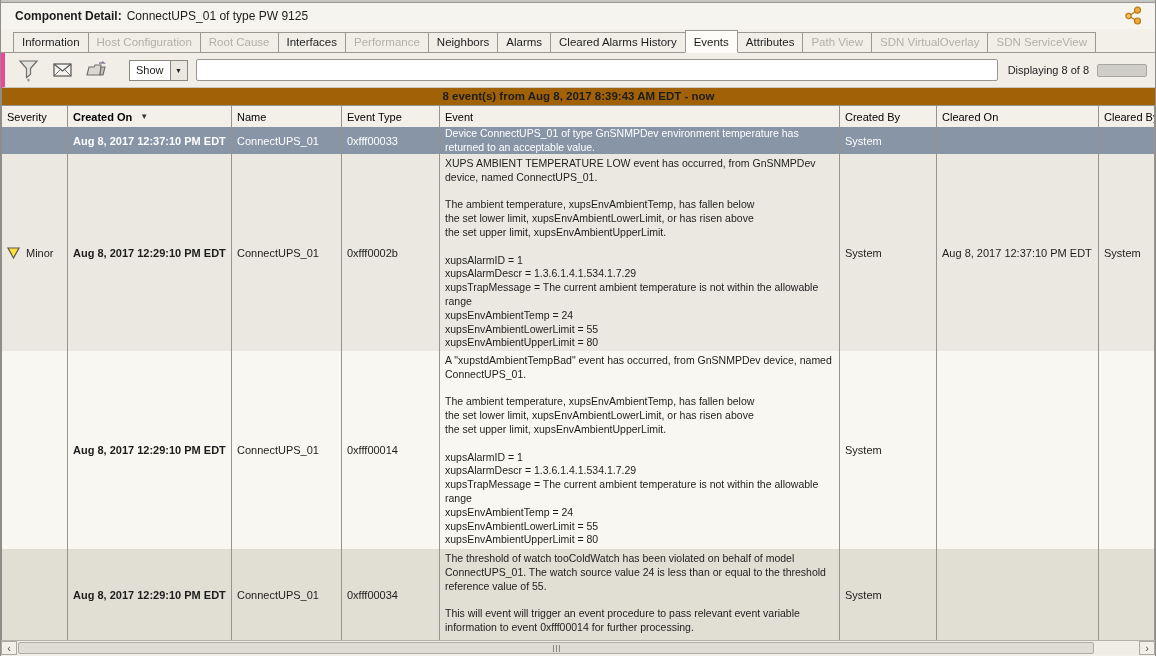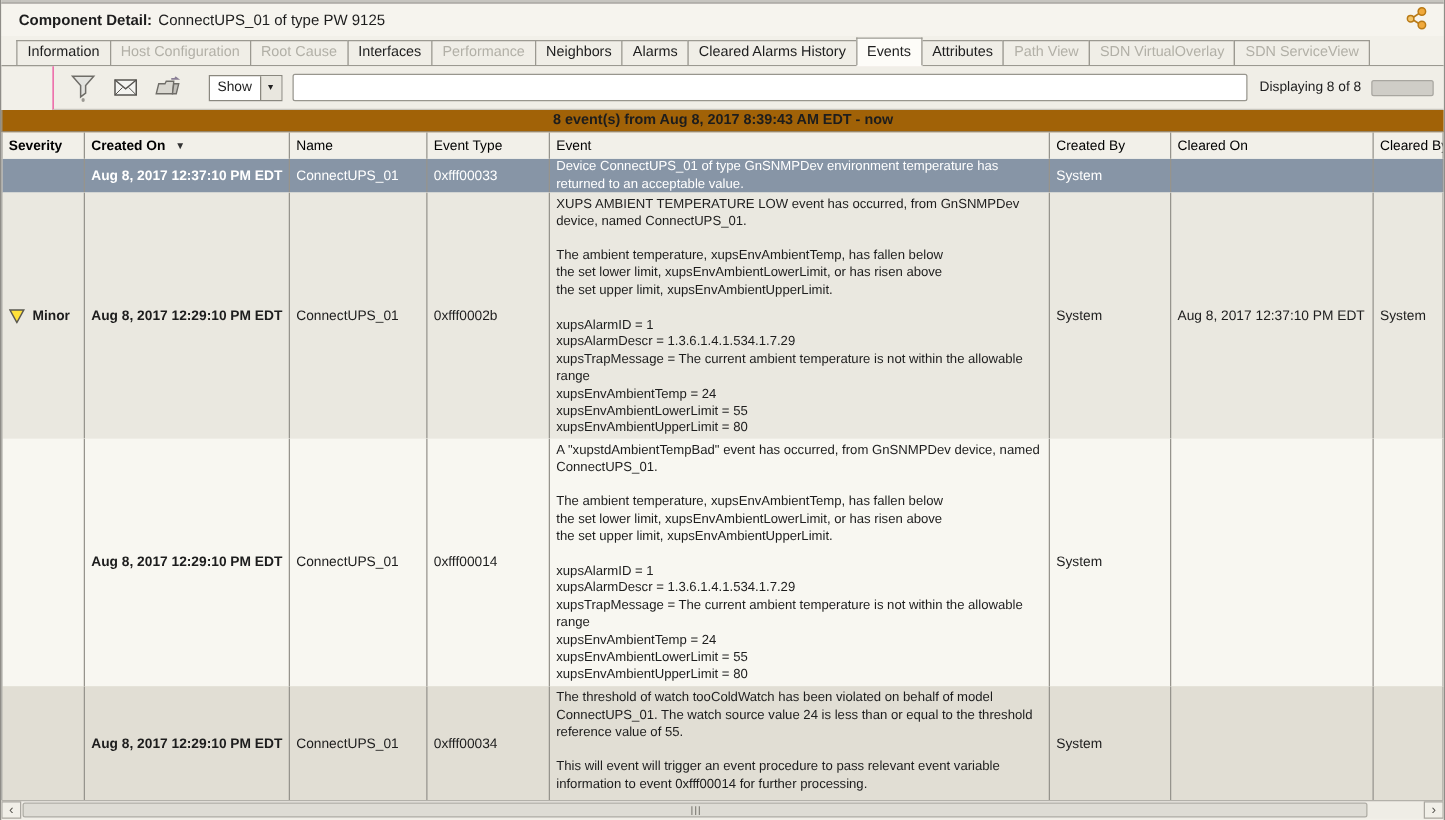--- a/index.html
+++ b/index.html
@@ -15,41 +15,41 @@
   .titlebar .spacer { flex:1; }
 
   
   .tabbar { height:24px; display:flex; align-items:flex-end; padding-left:12px; border-bottom:1px solid #9b9991; background:#f2f0e9; flex:0 0 auto; }
   .tab { height:20px; padding:3px 8px 0 8px; border:1px solid #9b9991; border-bottom:none; margin-left:-1px; background:#f0eee7; white-space:nowrap; font-size:11.5px; cursor:default; }
   .tab.first { margin-left:0; }
   .tab.active { height:23px; padding-top:5px; background:#fdfcf8; position:relative; z-index:2; margin-bottom:-1px; border-bottom:1px solid #fdfcf8; font-size:11.5px; }
   .tab.disabled { color:#b2b0a7; }
 
   
-  .toolbar { height:35px; display:flex; align-items:center; padding:0 8px 0 10px; background:#f0eee7; border-bottom:1px solid #c9c7bf; border-left:1px solid #ec4899; flex:0 0 auto;margin-left:41px; }
+  .toolbar { height:35px; display:flex; align-items:center; padding:0 8px 0 10px; background:#f0eee7; border-bottom:1px solid #c9c7bf; border-left:4px solid #ec4899; flex:0 0 auto; }
   .tbicon { width:26px; height:24px; display:flex; align-items:center; justify-content:center; margin-right:8px; cursor:pointer; }
   .combo { display:flex; align-items:center; height:21px; border:1px solid #8a887f; background:#fff; margin:0 8px 0 12px; cursor:pointer; }
   .combo .cval { padding:0 6px; min-width:34px; }
   .combo .cbtn { width:17px; height:19px; background:#e9e7df; border-left:1px solid #8a887f; display:flex; align-items:center; justify-content:center; font-size:7px; color:#222; }
   .filter-input { flex:1; height:22px; border:1px solid #98968e; background:#fff; margin-right:10px; padding:0 4px; font-family:"Liberation Sans",sans-serif; font-size:11px; border-radius:2px; }
   .displaying { white-space:nowrap; margin-right:8px; }
   .progress { width:50px; height:13px; background:#cfcdc7; border:1px solid #a8a6a0; border-radius:2px; }
 
   
   .banner { height:18px; background:#a16207; border-bottom:1px solid #97958e; border-left:1px solid #8f8d88; text-align:center; font-weight:bold; font-size:11.5px; line-height:17px; flex:0 0 auto; }
 
   
   .thead { height:21px; display:flex; background:#f2f0e9; border-left:1px solid #8f8d88; flex:0 0 auto; }
   .hcell { display:flex; align-items:center; padding:0 5px; border-right:1px solid #96948d; font-size:11px; color:#000; cursor:pointer; overflow:hidden; white-space:nowrap; }
   .sortarrow { font-size:8px; margin-left:8px; color:#333; }
   .tbody { height:513px; display:flex; flex-direction:column; overflow:hidden; border-left:1px solid #8f8d88; flex:0 0 auto; }
   .trow { display:flex; width:100%; overflow:hidden; }
   .cell { padding:0 5px; border-right:1px solid #96948d; display:flex; align-items:center; overflow:hidden; white-space:nowrap; }
   .cell.top { align-items:flex-start; padding-top:3px; white-space:pre-wrap; font-size:10.5px; line-height:13.8px; }
-  .c-sev { width:66px; flex:0 0 66px;font-weight:bold; }
+  .c-sev { width:66px; flex:0 0 66px; }
   .c-created { width:164px; flex:0 0 164px;font-weight:bold; }
   .c-name { width:110px; flex:0 0 110px; }
   .c-type { width:98px; flex:0 0 98px; }
   .c-event { width:400px; flex:0 0 400px; }
   .c-by { width:97px; flex:0 0 97px; }
   .c-clron { width:162px; flex:0 0 162px; }
   .c-clrby { flex:1; }
   .r0 { height:27px; flex:0 0 27px; background:#8795a6; color:#fff; }
   .r1 { height:197px; flex:0 0 197px; background:#eae8e0; }
   .r2 { height:198px; flex:0 0 198px; background:#f8f7f1; }

